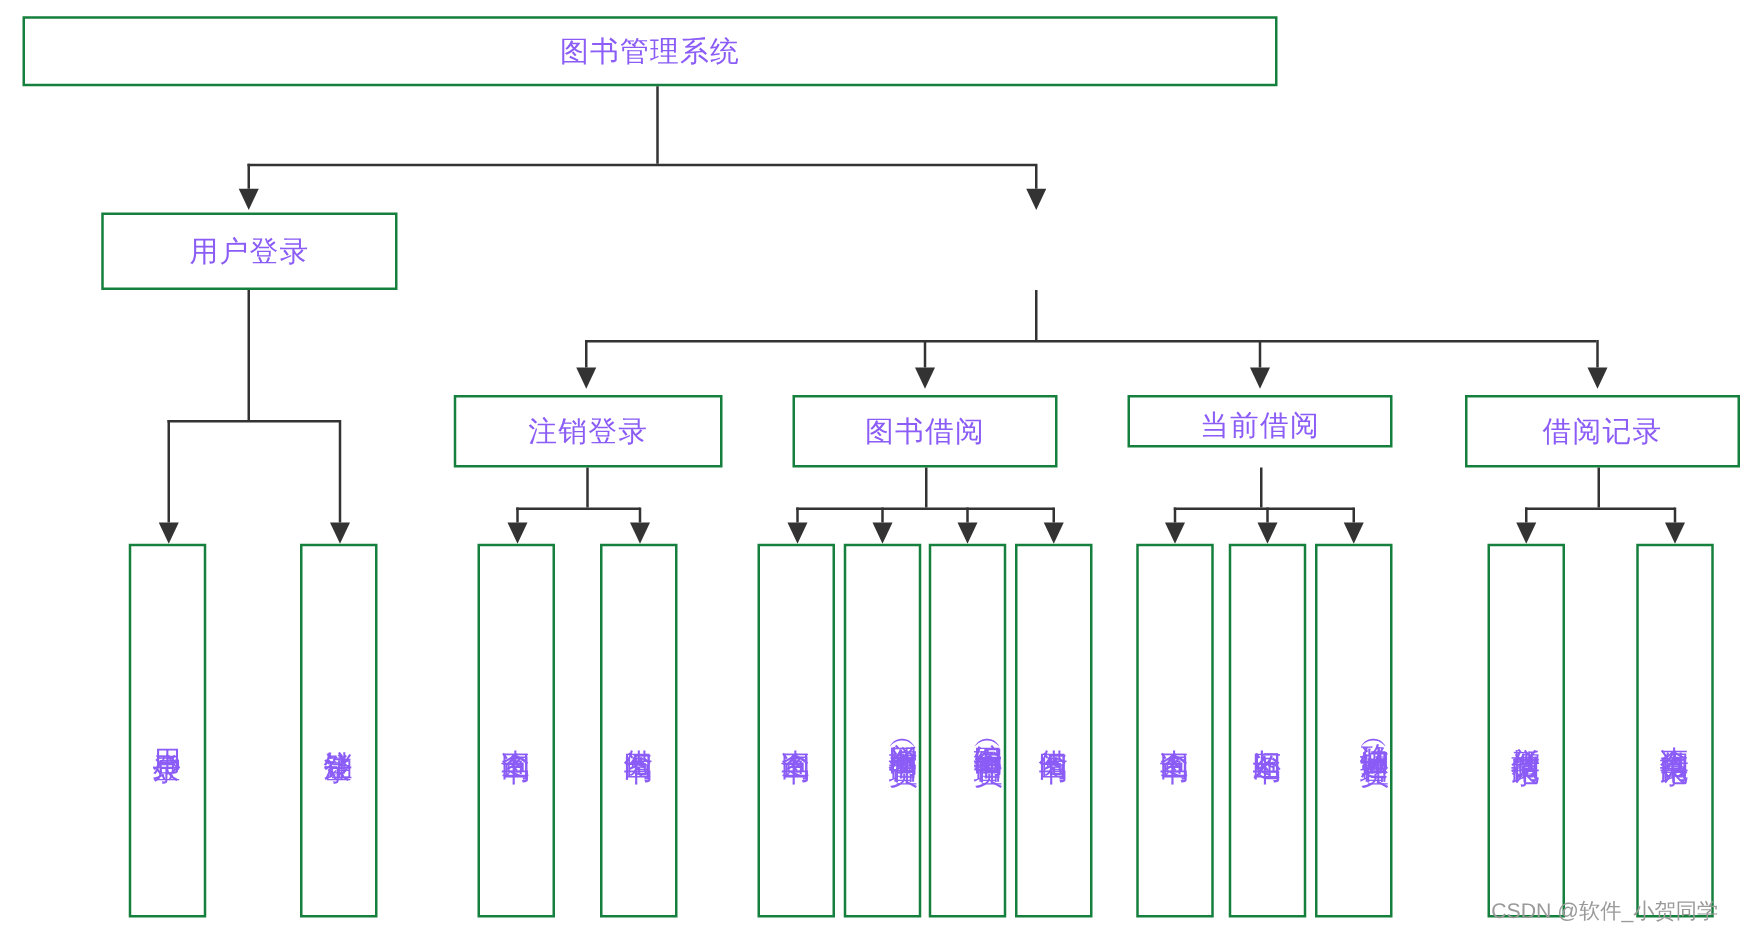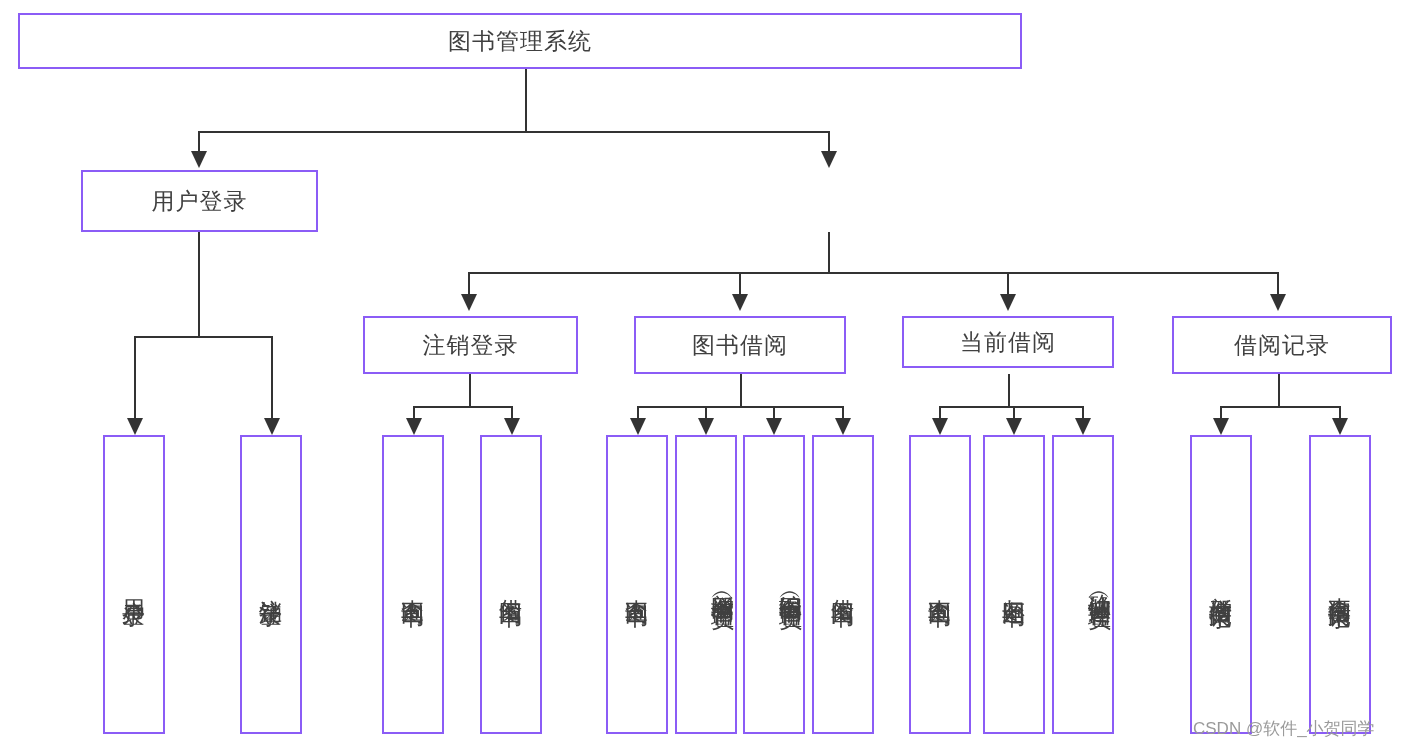--- a/index.html
+++ b/index.html
@@ -14,26 +14,26 @@
     position: relative;
     width: 1405px;
     height: 747px;
     background: #ffffff;
     overflow: hidden;
   }
   
   .node {
     position: absolute;
     box-sizing: border-box;
-    border: 2px solid #8b5cf6;
+    border: 2px solid #15803d;
     background: #ffffff;
     display: flex;
     align-items: center;
     justify-content: center;
-    color: #404040;
+    color: #8b5cf6;
   }
   .node.h {
     font-size: 23px;
     letter-spacing: 1px;
   }
   .node.v {
     writing-mode: vertical-rl;
     text-orientation: upright;
     font-size: 23px;
     letter-spacing: 2px;
@@ -113,21 +113,21 @@
   <div class="arrow" style="left:1000px; top:294px;"></div>
   <div class="vline" style="left:1277px; top:272px; height:22px;"></div>
   <div class="arrow" style="left:1270px; top:294px;"></div>
 
   <div class="node h" style="left:363px; top:316px; width:215px; height:58px;">
     <span>注销登录</span>
   </div>
   <div class="node h" style="left:634px; top:316px; width:212px; height:58px;">
     <span>图书借阅</span>
   </div>
-  <div class="node h" style="left:902px; top:316px; width:212px; height:52px;">
+  <div class="node h" style="left:902px; top:316px; width:212px; height:42px;align-items:flex-end;">
     <span>当前借阅</span>
   </div>
   <div class="node h" style="left:1172px; top:316px; width:220px; height:58px;">
     <span>借阅记录</span>
   </div>
 
   <div class="vline" style="left:469px; top:374px; height:32px;"></div>
   <div class="hline" style="left:413px; top:406px; width:99px;"></div>
   <div class="vline" style="left:413px; top:406px; height:12px;"></div>
   <div class="arrow" style="left:406px; top:418px;"></div>

